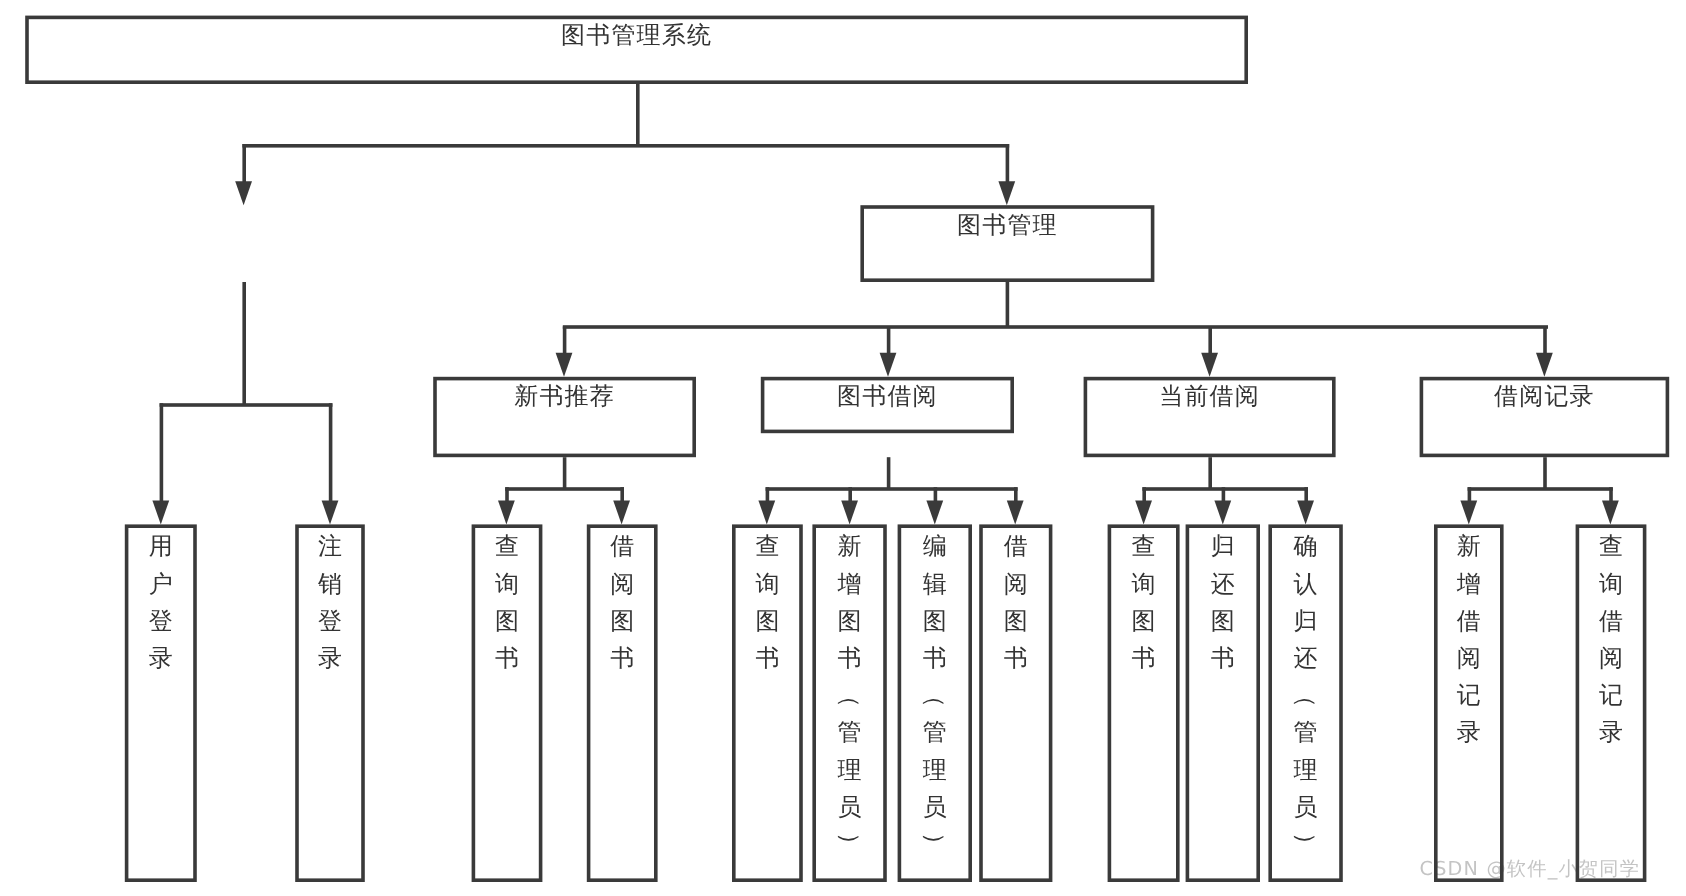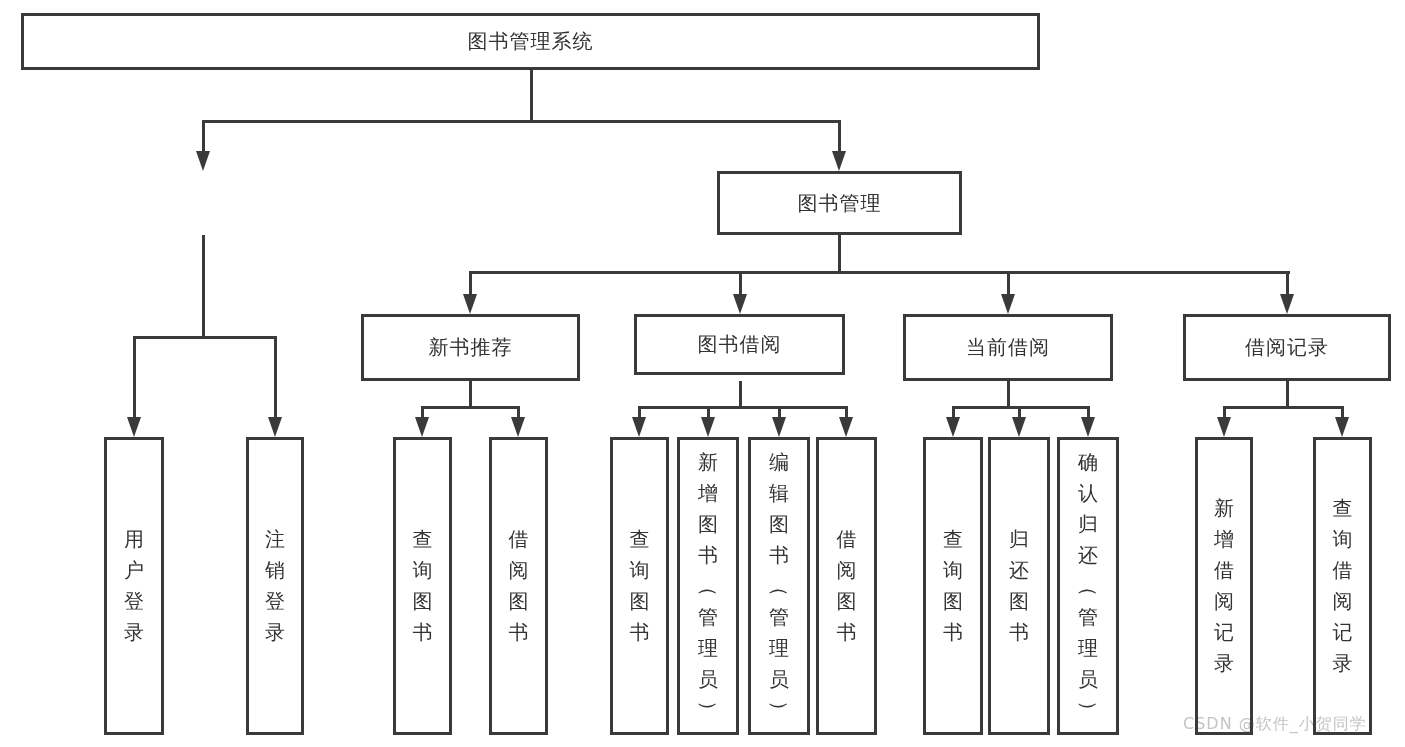--- a/index.html
+++ b/index.html
@@ -9,21 +9,21 @@
     --bg:#ffffff;
   }
   html,body{margin:0;padding:0;background:var(--bg);}
   .stage{
     position:relative;width:1405px;height:747px;background:var(--bg);
     font-family:"DejaVu Sans","Liberation Sans",sans-serif;color:var(--text);
     overflow:hidden;
   }
   .box{
     position:absolute;border:3px solid var(--line);background:transparent;
-    box-sizing:border-box;display:flex;align-items:center;justify-content:center;
+    box-sizing:border-box;display:flex;align-items:flex-start;justify-content:center;
     z-index:3;
   }
   .hbox{font-size:20px;letter-spacing:1px;white-space:nowrap;}
   .vtext{display:flex;flex-direction:column;align-items:center;}
   .vtext span{height:31px;line-height:31px;font-size:20px;display:block;text-align:center;}
   .vtext span.rot{transform:rotate(90deg);}
   .vline,.hline{position:absolute;background:var(--line);z-index:2;}
   .vline{width:3px;}
   .hline{height:3px;}
   .tri{
@@ -45,21 +45,21 @@
     <span>图书管理系统</span>
   </div>
 
   <div class="box hbox" style="left:717px;top:171px;width:245px;height:64px">
     <span>图书管理</span>
   </div>
 
   <div class="box hbox" style="left:361px;top:314px;width:219px;height:67px">
     <span>新书推荐</span>
   </div>
-  <div class="box hbox" style="left:634px;top:314px;width:211px;height:61px">
+  <div class="box hbox" style="left:634px;top:314px;width:211px;height:47px">
     <span>图书借阅</span>
   </div>
   <div class="box hbox" style="left:903px;top:314px;width:210px;height:67px">
     <span>当前借阅</span>
   </div>
   <div class="box hbox" style="left:1183px;top:314px;width:208px;height:67px">
     <span>借阅记录</span>
   </div>
 
   <div class="box" style="left:104px;top:437px;width:60px;height:298px">

